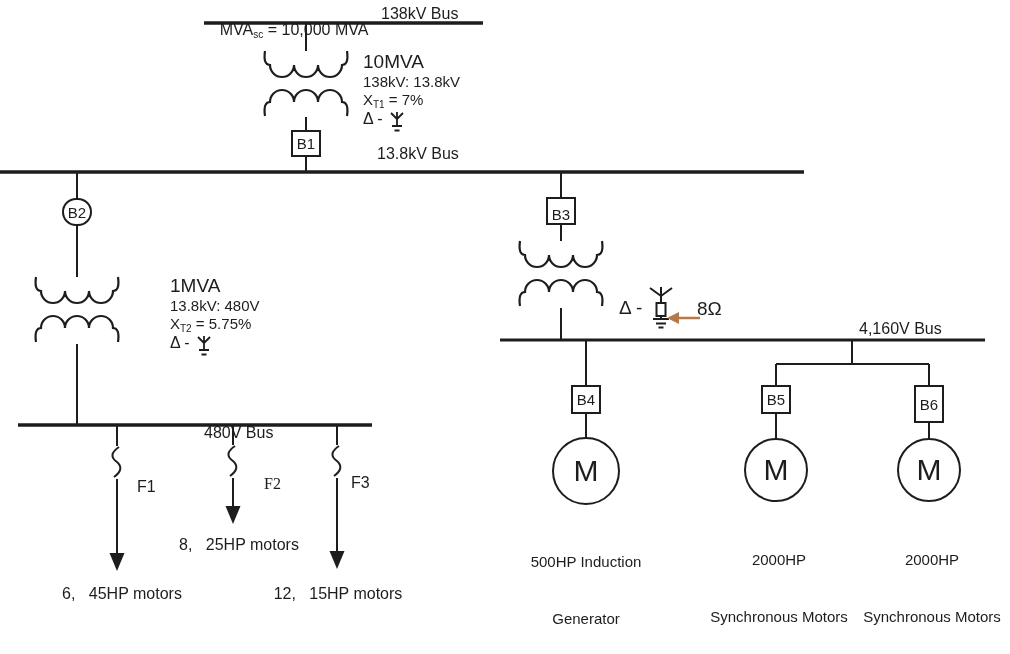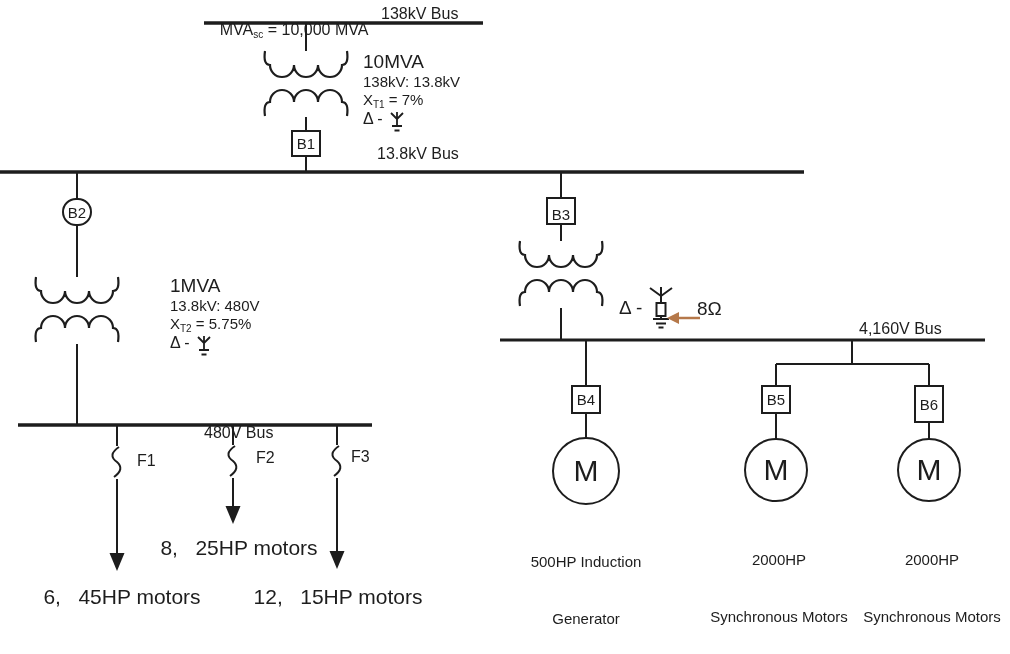--- a/index.html
+++ b/index.html
@@ -25,23 +25,23 @@
   .motor{
     position:absolute;border:2.5px solid #1d1d1d;border-radius:50%;background:#fff;
     display:flex;align-items:center;justify-content:center;font-size:30px;
     box-sizing:border-box;
   }
   .mblock{
     position:absolute;transform:translateX(-50%);text-align:center;
     font-size:15px;line-height:19.3px;white-space:pre;
   }
   .feedlabel{
-    position:absolute;transform:translateX(-50%);font-size:21px;white-space:pre;
-  }
-  .fuselabel{position:absolute;font-size:16px;}
+    position:absolute;transform:translateX(-50%);font-size:16px;white-space:pre;
+  }
+  .fuselabel{position:absolute;font-size:16px;margin-top:26px;}
   svg .ln{stroke:#1d1d1d;stroke-width:2;fill:none;}
   svg .bus{stroke:#1d1d1d;stroke-width:3.5;fill:none;}
   svg .busr{stroke:#1d1d1d;stroke-width:3;fill:none;}
   svg .wind{stroke:#1d1d1d;stroke-width:2.2;fill:none;}
   svg .head{fill:#1d1d1d;stroke:none;}
 </style>
 </head>
 <body>
 
 <div class="canvas">
@@ -161,21 +161,21 @@
       <span>B4</span>
     </div>
   <div class="breaker" style="left:761px;top:385px;height:29px;">
       <span>B5</span>
     </div>
   <div class="breaker" style="left:914px;top:385px;height:38px;">
       <span>B6</span>
     </div>
 
   <div class="fuselabel" style="left:137px;top:452px;">F1</div>
-  <div class="fuselabel" style="left:256px;top:449px;">F2</div>
+  <div class="fuselabel" style="left:264px;top:449px;font-family:Liberation Serif, serif;">F2</div>
   <div class="fuselabel" style="left:351px;top:448px;">F3</div>
 
   <div class="feedlabel" style="left:122px;top:585px;">6,   45HP motors</div>
   <div class="feedlabel" style="left:239px;top:536px;">8,   25HP motors</div>
   <div class="feedlabel" style="left:338px;top:585px;">12,   15HP motors</div>
 
   <div class="motor" style="left:552px;top:437px;width:68px;height:68px;">
       <span>M</span>
     </div>
   <div class="motor" style="left:744px;top:438px;width:64px;height:64px;">

